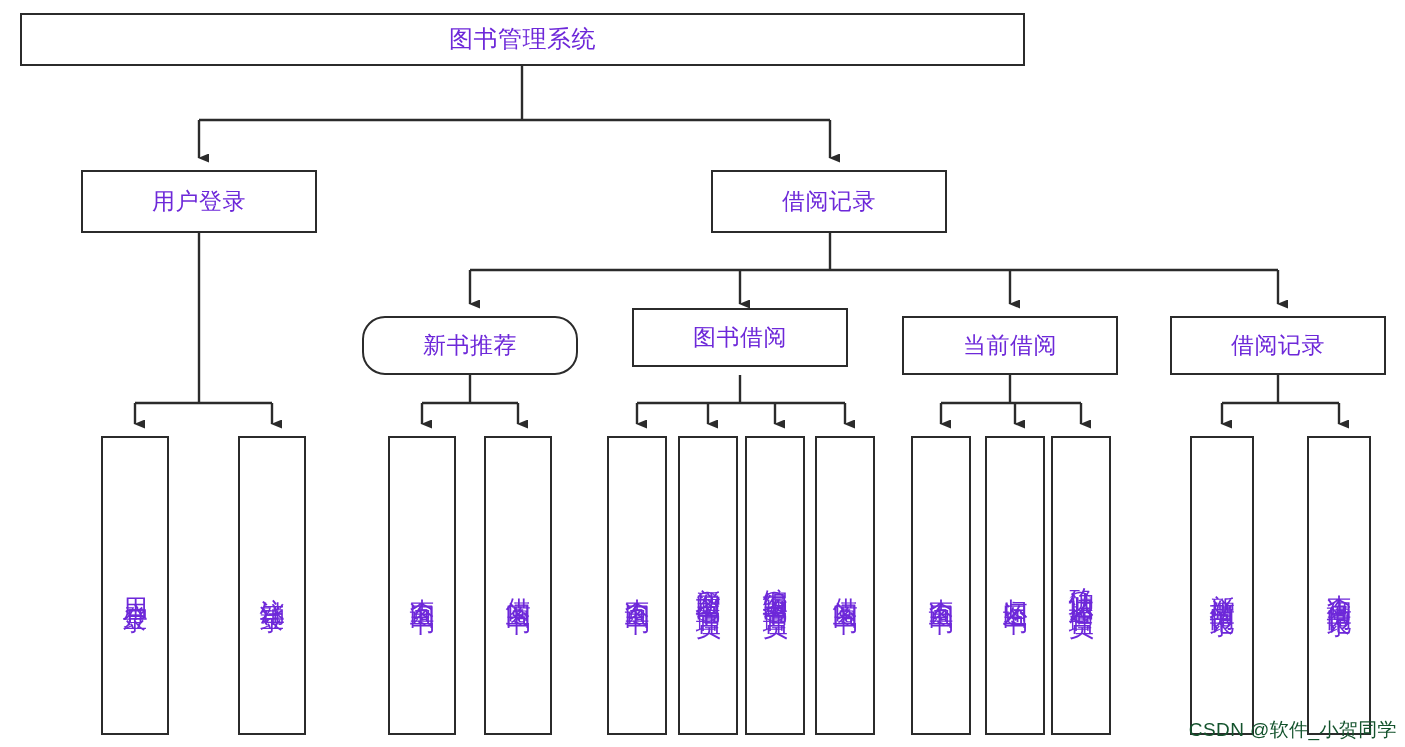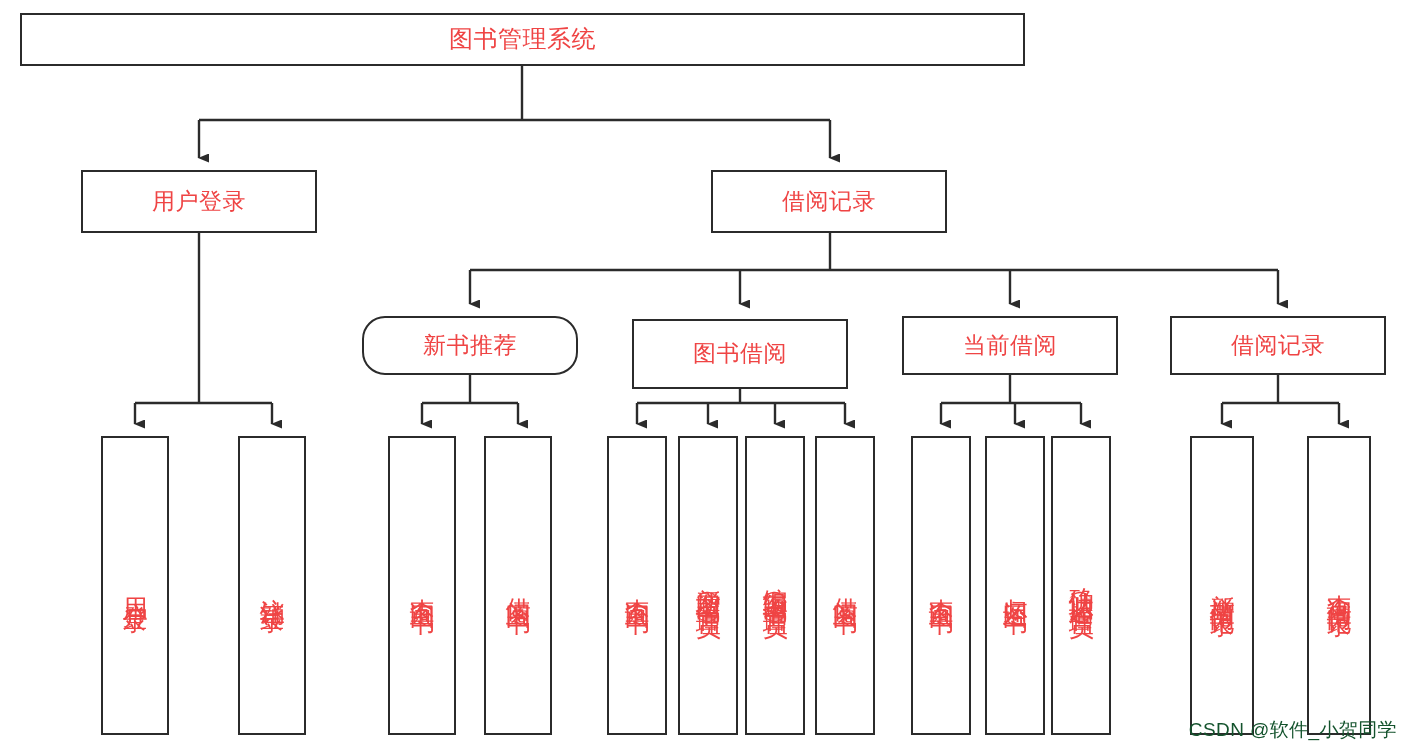--- a/index.html
+++ b/index.html
@@ -34,21 +34,21 @@
     border: 2px solid #2b2b2b;
     display: flex;
     align-items: center;
     justify-content: center;
     z-index: 3;
   }
   .node-label {
     display: block;
     text-align: center;
     line-height: 1.18;
-    color: #ef4444;
+    color: #6d28d9;
     letter-spacing: 0.5px;
     white-space: nowrap;
     font-family: Liberation Serif, serif;
   }
   
   .node.horiz .node-label {
     font-size: 23px;
     writing-mode: horizontal-tb;
   }
   .node.root .node-label {
@@ -155,21 +155,21 @@
   <div class="node horiz" style="left: 81px; top: 170px; width: 236px; height: 63px;">
     <span class="node-label">用户登录</span>
   </div>
   <div class="node horiz" style="left: 711px; top: 170px; width: 236px; height: 63px;">
     <span class="node-label">借阅记录</span>
   </div>
 
   <div class="node horiz" style="left: 362px; top: 316px; width: 216px; height: 59px; border-radius: 23px;">
     <span class="node-label">新书推荐</span>
   </div>
-  <div class="node horiz" style="left: 632px; top: 319px; width: 216px; height: 70px;">
+  <div class="node horiz" style="left: 632px; top: 308px; width: 216px; height: 59px;">
     <span class="node-label">图书借阅</span>
   </div>
   <div class="node horiz" style="left: 902px; top: 316px; width: 216px; height: 59px;">
     <span class="node-label">当前借阅</span>
   </div>
   <div class="node horiz" style="left: 1170px; top: 316px; width: 216px; height: 59px;">
     <span class="node-label">借阅记录</span>
   </div>
 
   <div class="node vert" style="left: 101px; top: 436px; width: 68px; height: 299px;">

